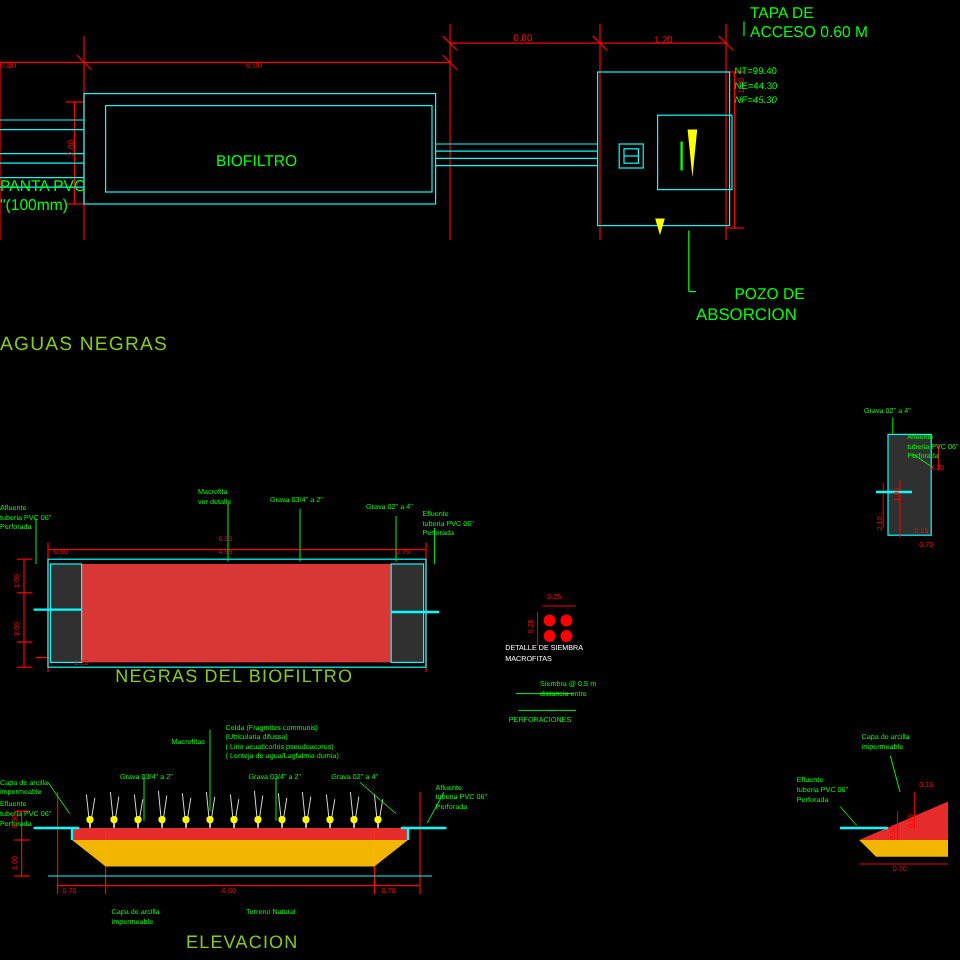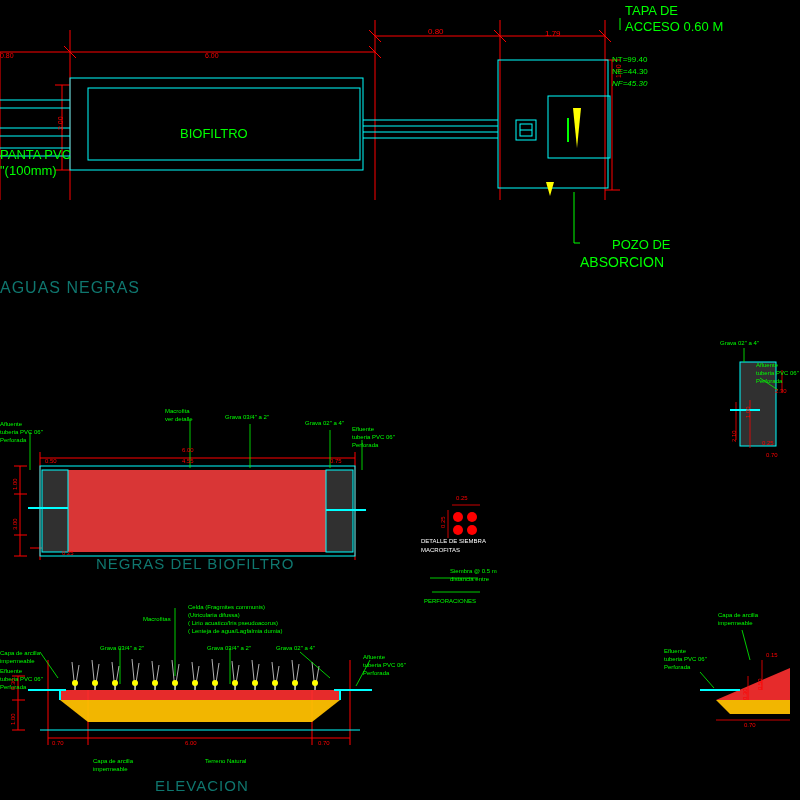--- a/index.html
+++ b/index.html
@@ -1,19 +1,19 @@
 <!DOCTYPE html>
 <html><head>
 <meta charset="utf-8">
 <style>
   html,body{margin:0;padding:0;background:#000;}
   body{width:800px;height:800px;overflow:hidden;font-family:"Liberation Sans",sans-serif;}
   #cad{position:relative;width:800px;height:800px;background:#000;text-align:center;}
   .lbl{position:absolute;white-space:nowrap;line-height:1;}
-  .cy{color:#0f766e;}
+  .cy{color:#84cc16;}
   .gr{color:#00ff00;}
   .rd{color:#ff0000;}
   .wh{color:#ffffff;}
   svg{position:absolute;top:0;left:0;}
 </style>
 </head>
 <body>
 
 <div id="cad">
 
@@ -230,21 +230,21 @@
 <div class="lbl gr" style="left:625px;top:20px;font-size:13px;">ACCESO 0.60 M</div>
 <div class="lbl gr" style="left:612px;top:238px;font-size:13px;">POZO DE</div>
 <div class="lbl gr" style="left:580px;top:255px;font-size:14px;">ABSORCION</div>
 <div class="lbl gr" style="left:180px;top:127px;font-size:13px;">BIOFILTRO</div>
 <div class="lbl gr" style="left:0px;top:148px;font-size:13px;">PANTA PVC</div>
 <div class="lbl gr" style="left:0px;top:164px;font-size:13px;">"(100mm)</div>
 
 <div class="lbl rd" style="left:0px;top:52px;font-size:7px;">0.80</div>
 <div class="lbl rd" style="left:205px;top:52px;font-size:7px;">6.00</div>
 <div class="lbl rd" style="left:428px;top:28px;font-size:8px;">0.80</div>
-<div class="lbl rd" style="left:545px;top:30px;font-size:8px;">1.79</div>
+<div class="lbl rd" style="left:545px;top:30px;font-size:8px;">1.20</div>
 <div class="lbl rd" style="left:57px;top:130px;font-size:7px;transform:rotate(-90deg);transform-origin:left top;">2.00</div>
 <div class="lbl rd" style="left:615px;top:78px;font-size:7px;transform:rotate(-90deg);transform-origin:left top;">1.00</div>
 
 <div class="lbl gr" style="left:612px;top:56px;font-size:8px;">NT=99.40</div>
 <div class="lbl gr" style="left:612px;top:68px;font-size:8px;">NE=44.30</div>
 <div class="lbl gr" style="left:612px;top:80px;font-size:8px;font-style:italic;">NF=45.30</div>
 
 <div class="lbl cy" style="left:0px;top:280px;font-size:16px;letter-spacing:1px;">AGUAS  NEGRAS</div>
 
 <div class="lbl gr" style="left:165px;top:408px;font-size:6px;">Macrofita</div>

